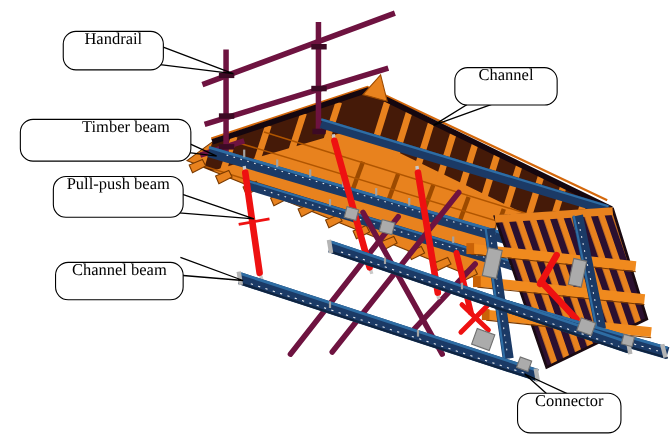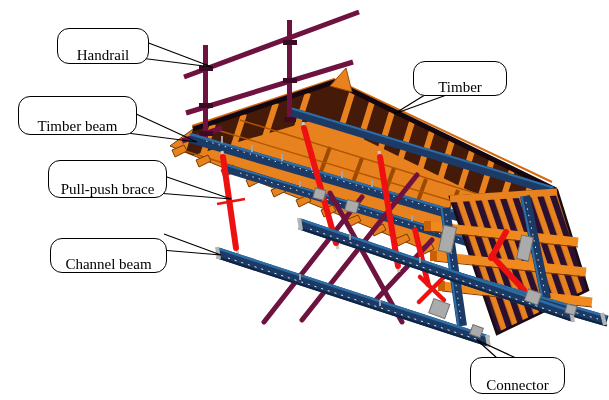--- a/index.html
+++ b/index.html
@@ -2,21 +2,21 @@
 <html><head>
 <meta charset="utf-8">
 <style>
   html,body{margin:0;padding:0;background:#ffffff;}
   .stage{
     position:relative;width:609px;height:400px;background:#ffffff;overflow:hidden;
     font-family:"Liberation Serif", serif;
   }
   .stage svg{position:absolute;left:0;top:0;z-index:1;}
   .callout{
-    position:absolute;z-index:2;display:flex;align-items:flex-end;justify-content:center;
+    position:absolute;z-index:2;display:flex;align-items:flex-start;justify-content:center;
     background:#ffffff;border:1.5px solid #000;border-radius:12px;
     font-size:15px;color:#000;white-space:nowrap;line-height:1;
   }
 </style>
 </head>
 <body>
 
 <div class="stage">
 
 <svg width="609" height="400" viewBox="0 0 609 400">
@@ -226,29 +226,29 @@
     <path d="M164,234 L221,255 M161,250 L221,255"></path>
     <path d="M497,358 L477,340 M516,358 L477,340"></path>
   </g>
 </svg>
 
 <div class="callout" style="left:57px;  top:28px;  width:90px;  height:34px;">
   <span>Handrail</span>
 </div>
 
 <div class="callout" style="left:413px; top:61px;  width:92px;  height:33px;">
-  <span>Timber</span>
-</div>
-
-<div class="callout" style="left:18px;  top:96px; width:117px; height:37px;">
+  <span>Channel</span>
+</div>
+
+<div class="callout" style="left:18px;  top:108px; width:117px; height:37px;padding-left:37px;">
   <span>Timber beam</span>
 </div>
 
 <div class="callout" style="left:48px;  top:160px; width:117px; height:36px;">
-  <span>Pull-push brace</span>
+  <span>Pull-push beam</span>
 </div>
 
 <div class="callout" style="left:50px;  top:238px; width:115px; height:33px;">
   <span>Channel beam</span>
 </div>
 
 <div class="callout" style="left:470px; top:357px; width:93px;  height:35px;font-family:Liberation Serif, serif;">
   <span>Connector</span>
 </div>
 

